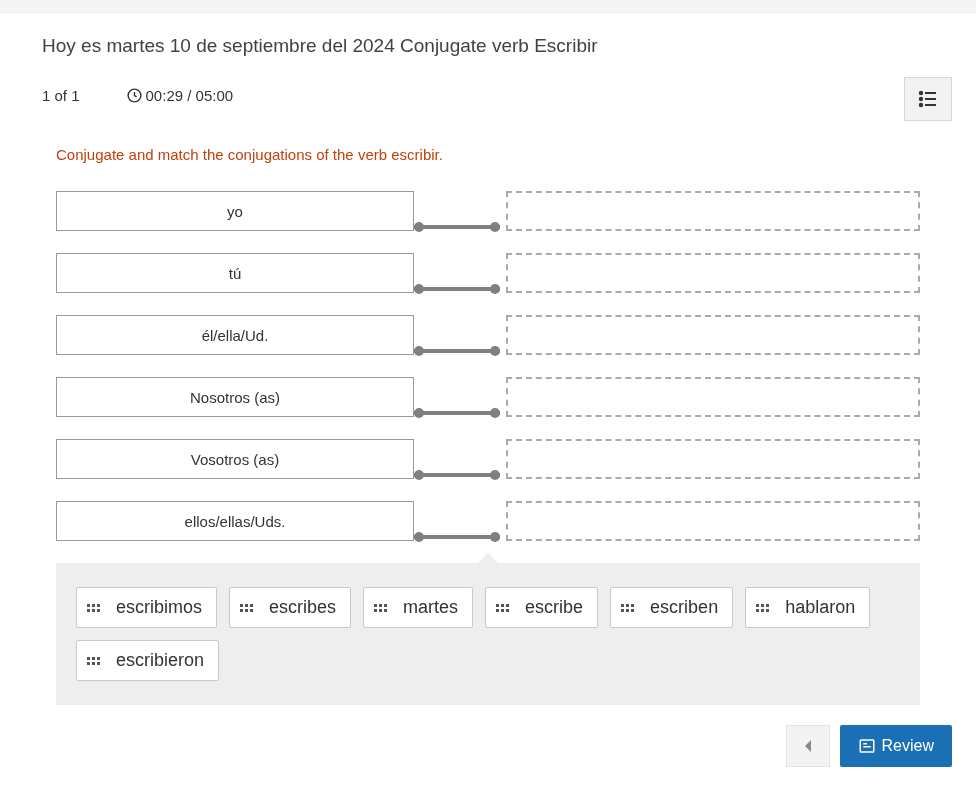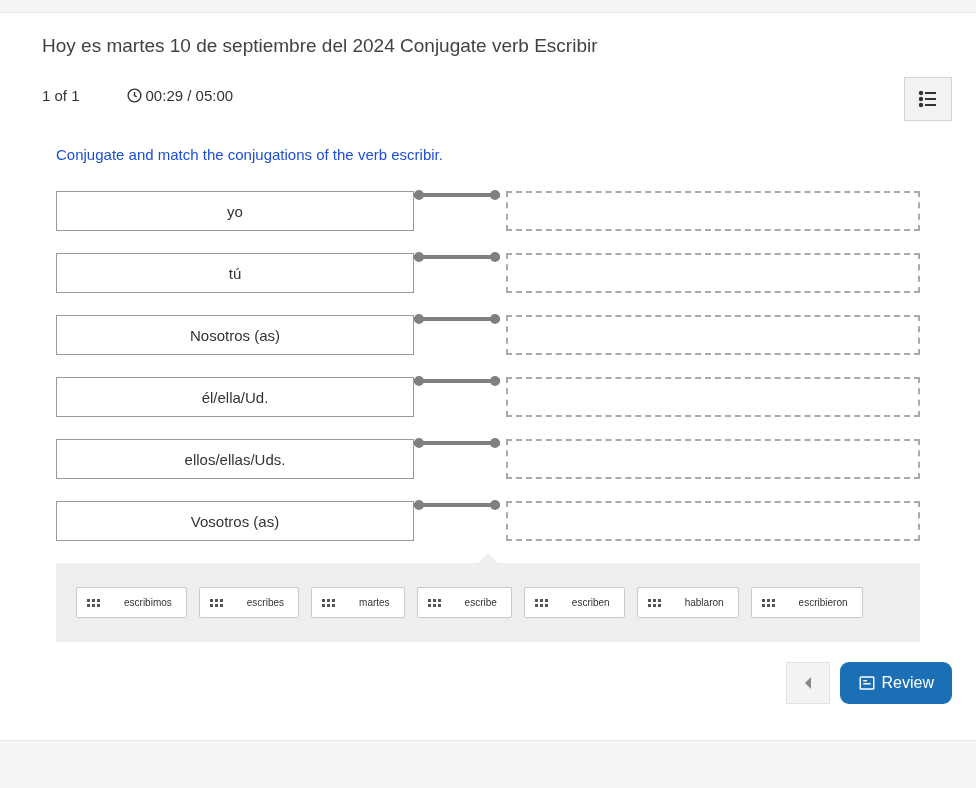--- a/index.html
+++ b/index.html
@@ -52,29 +52,29 @@
       height: 44px;
       border: 1px solid #d6d6d6;
       background: #f2f2f2;
       display: flex;
       align-items: center;
       justify-content: center;
       cursor: pointer;
     }
     .prompt {
       font-size: 15px;
-      color: #1d4ed8;
+      color: #c2410c;
       margin: 0 0 28px 32px;
     }
     .match-area {
       margin: 0 32px 0 32px;
     }
     .row {
       display: flex;
-      align-items: flex-start;
+      align-items: flex-end;
       margin-bottom: 22px;
     }
     .left-box {
       width: 358px;
       height: 40px;
       border: 1px solid #999;
       background: #fff;
       display: flex;
       align-items: center;
       justify-content: center;
@@ -133,22 +133,22 @@
       display: flex;
       gap: 12px;
       flex-wrap: wrap;
     }
     .chip {
       background: #fff;
       border: 1px solid #c9c9c9;
       padding: 9px 14px 9px 10px;
       display: flex;
       align-items: center;
-      gap: 24px;
-      font-size: 10px;
+      gap: 16px;
+      font-size: 18px;
       color: #333;
       cursor: grab;
       border-radius: 2px;
     }
     .grip {
       display: inline-flex;
       flex-direction: column;
       gap: 2px;
     }
     .grip span {
@@ -181,21 +181,21 @@
       height: 42px;
       background: #1b6fb5;
       color: #fff;
       border: none;
       padding: 0 18px;
       font-size: 16px;
       display: flex;
       align-items: center;
       gap: 6px;
       cursor: pointer;
-      border-radius: 9px;
+      border-radius: 2px;
     }
     .review-button svg { width: 18px; height: 18px; }
     .spacer-bottom { height: 8px; background:#fff; }
   </style>
 </head>
 <body>
 
 <div class="page">
   <div class="inner">
     <h1 class="title">Hoy es martes 10 de septiembre del 2024 Conjugate verb Escribir</h1>
@@ -237,42 +237,42 @@
           <div class="drop-box"></div>
         </div>
         <div class="row">
           <div class="left-box">tú</div>
           <div class="connector">
             <div class="line"></div>
           </div>
           <div class="drop-box"></div>
         </div>
         <div class="row">
+          <div class="left-box">él/ella/Ud.</div>
+          <div class="connector">
+            <div class="line"></div>
+          </div>
+          <div class="drop-box"></div>
+        </div>
+        <div class="row">
           <div class="left-box">Nosotros (as)</div>
           <div class="connector">
             <div class="line"></div>
           </div>
           <div class="drop-box"></div>
         </div>
         <div class="row">
-          <div class="left-box">él/ella/Ud.</div>
+          <div class="left-box">Vosotros (as)</div>
           <div class="connector">
             <div class="line"></div>
           </div>
           <div class="drop-box"></div>
         </div>
         <div class="row">
           <div class="left-box">ellos/ellas/Uds.</div>
-          <div class="connector">
-            <div class="line"></div>
-          </div>
-          <div class="drop-box"></div>
-        </div>
-        <div class="row">
-          <div class="left-box">Vosotros (as)</div>
           <div class="connector">
             <div class="line"></div>
           </div>
           <div class="drop-box"></div>
         </div>
       </div>
 
     <div class="options-tray">
       <div class="options">
 

